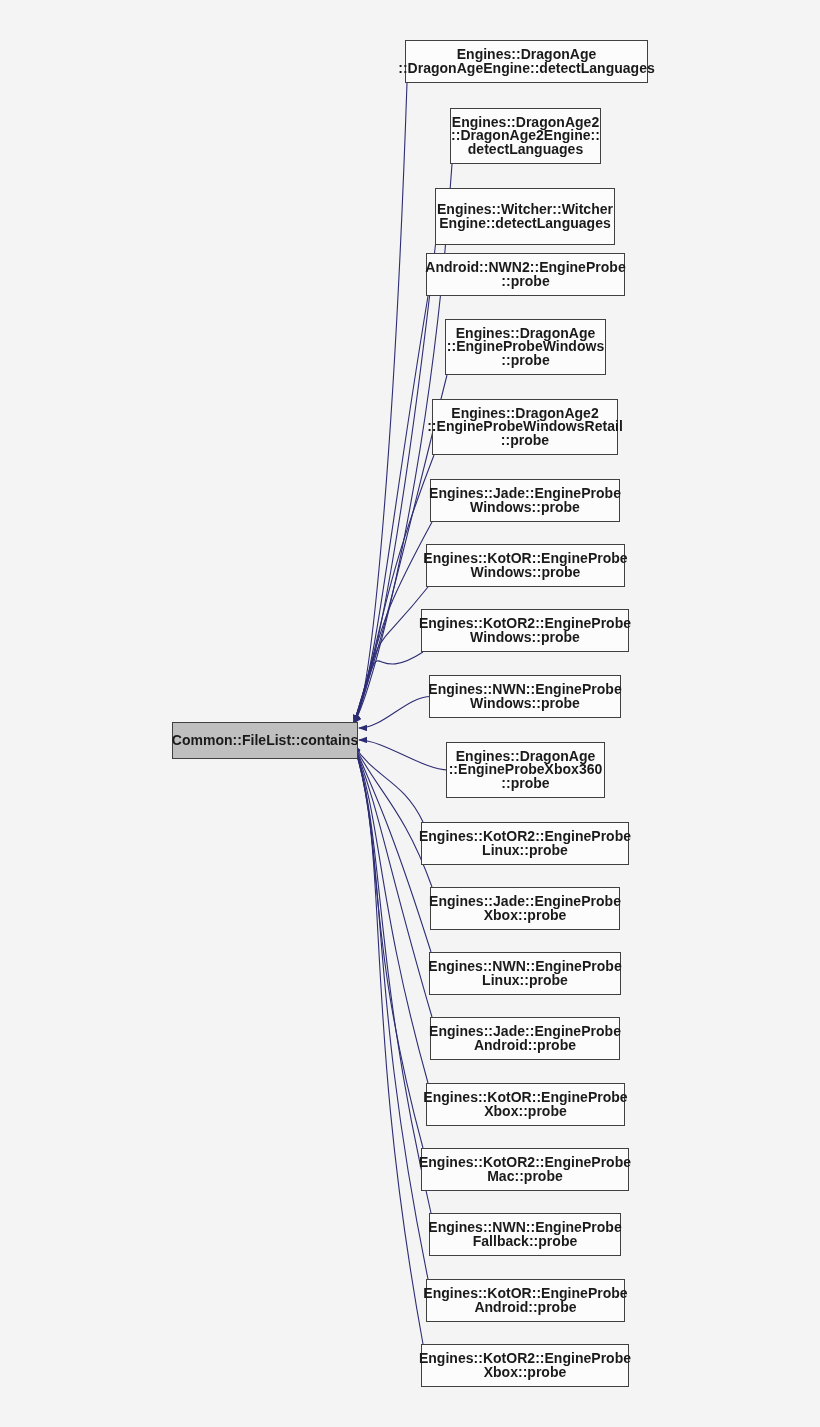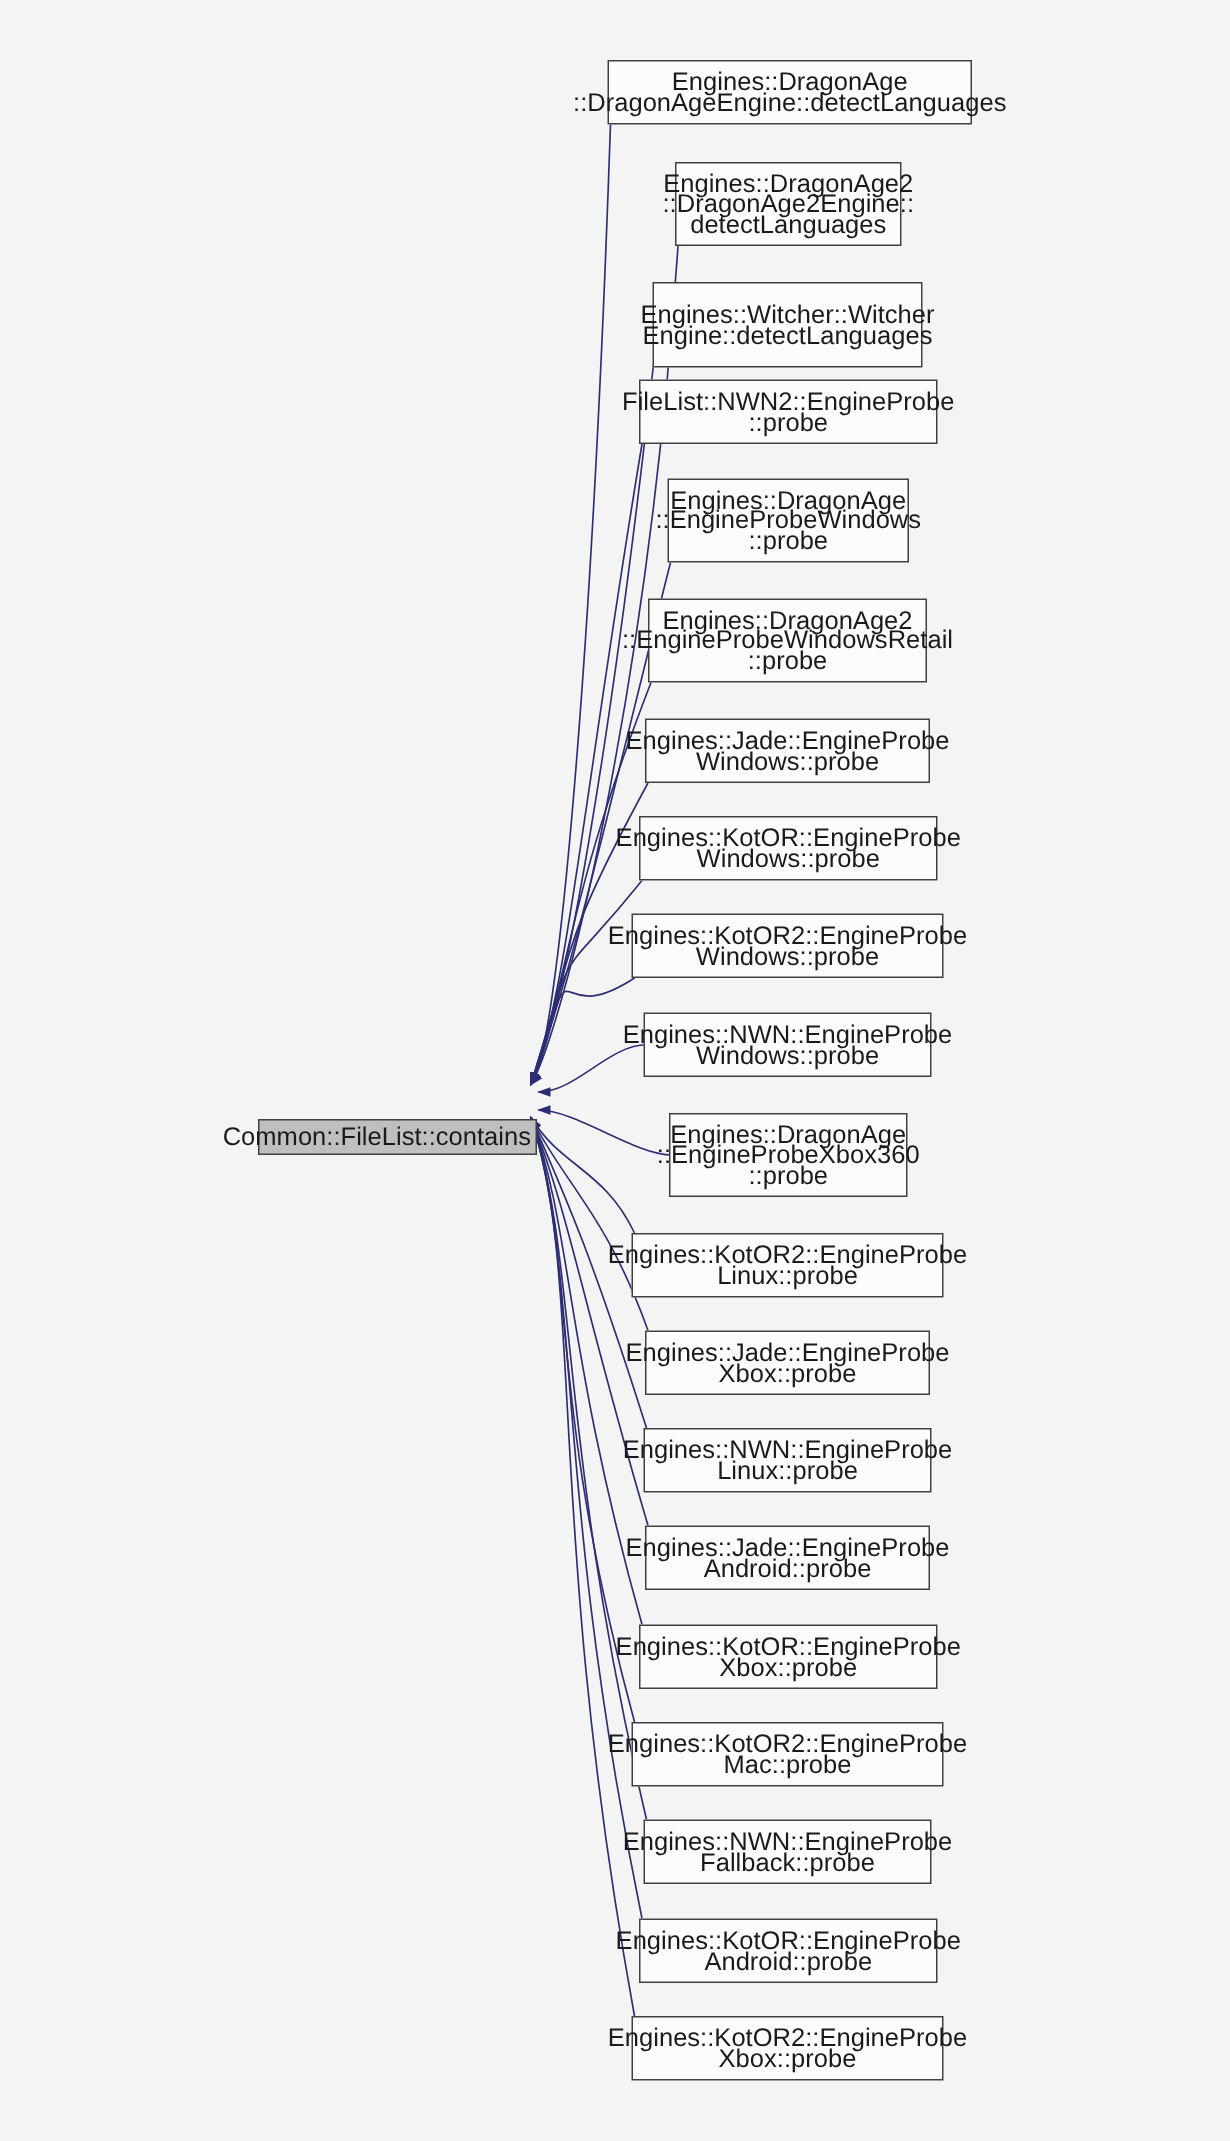--- a/index.html
+++ b/index.html
@@ -30,26 +30,27 @@
   }
   .node {
     position: absolute;
     box-sizing: border-box;
     border: 1px solid #404040;
     background: #fcfcfc;
     display: flex;
     align-items: center;
     justify-content: center;
     text-align: center;
-    font-size: 17px;
+    font-size: 14px;
     line-height: 13.2px;
     color: #1a1a1a;
     letter-spacing: 0.02px;
     white-space: pre-line;
     z-index: 2;
+    font-weight: bold;
   }
   .node.focus {
     background: #bfbfbf;
     border: 1px solid #404040;
   }
   .node-label {
     display: block;
     white-space: pre-line;
     padding: 0 3px;
   }
@@ -81,29 +82,29 @@
         <path d="M431,952 C395,838.15 378,800 354,745" marker-end="url(#ah)"></path>
         <path d="M432,1017 C388,867.4 380,811 354,745" marker-end="url(#ah)"></path>
         <path d="M428,1083 C376,897.1 382,822 354,745" marker-end="url(#ah)"></path>
         <path d="M423,1148 C363,926.35 384,833 354,745" marker-end="url(#ah)"></path>
         <path d="M431,1213 C371,955.5999999999999 386,844 354,745" marker-end="url(#ah)"></path>
         <path d="M428,1279 C368,985.3 388,855 354,745" marker-end="url(#ah)"></path>
         <path d="M423,1344 C363,1014.55 390,855 354,745" marker-end="url(#ah)"></path>
       </g>
   </svg>
   <div id="nodes">
-      <div class="node focus" style="left: 172px; top: 746px; width: 186px; height: 24px; justify-content: flex-end;"><span class="node-label">Common::FileList::contains</span></div>
+      <div class="node focus" style="left: 172px; top: 722px; width: 186px; height: 37px;"><span class="node-label">Common::FileList::contains</span></div>
       <div class="node" style="left: 405px; top: 40px; width: 243px; height: 43px;"><span class="node-label">Engines::DragonAge
 ::DragonAgeEngine::detectLanguages</span></div>
       <div class="node" style="left: 450px; top: 108px; width: 151px; height: 56px;"><span class="node-label">Engines::DragonAge2
 ::DragonAge2Engine::
 detectLanguages</span></div>
       <div class="node" style="left: 435px; top: 188px; width: 180px; height: 57px;"><span class="node-label">Engines::Witcher::Witcher
 Engine::detectLanguages</span></div>
-      <div class="node" style="left: 426px; top: 253px; width: 199px; height: 43px;"><span class="node-label">FileList::NWN2::EngineProbe
+      <div class="node" style="left: 426px; top: 253px; width: 199px; height: 43px;"><span class="node-label">Android::NWN2::EngineProbe
 ::probe</span></div>
       <div class="node" style="left: 445px; top: 319px; width: 161px; height: 56px;"><span class="node-label">Engines::DragonAge
 ::EngineProbeWindows
 ::probe</span></div>
       <div class="node" style="left: 432px; top: 399px; width: 186px; height: 56px;"><span class="node-label">Engines::DragonAge2
 ::EngineProbeWindowsRetail
 ::probe</span></div>
       <div class="node" style="left: 430px; top: 479px; width: 190px; height: 43px;"><span class="node-label">Engines::Jade::EngineProbe
 Windows::probe</span></div>
       <div class="node" style="left: 426px; top: 544px; width: 199px; height: 43px;"><span class="node-label">Engines::KotOR::EngineProbe

